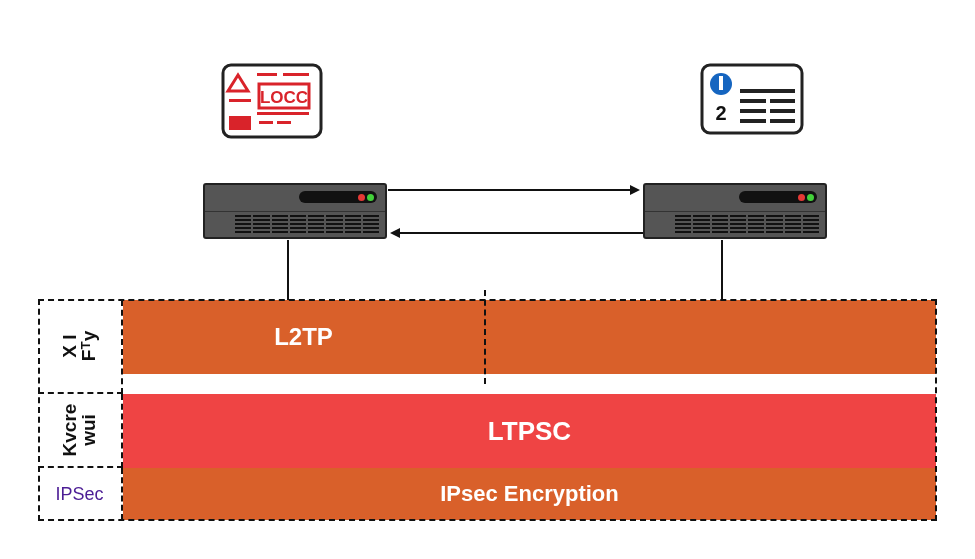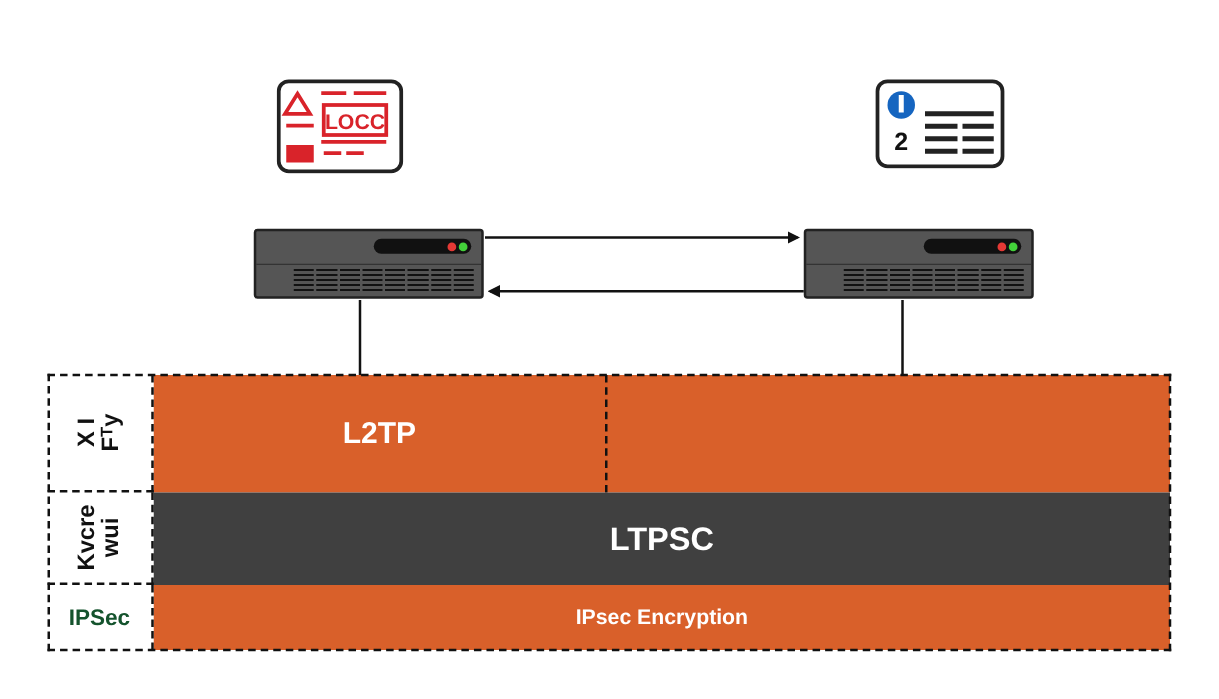--- a/index.html
+++ b/index.html
@@ -88,41 +88,41 @@
     <marker id="ah" markerWidth="10" markerHeight="10" refX="8" refY="5" orient="auto" markerUnits="userSpaceOnUse">
       <path d="M0,0 L10,5 L0,10 z" fill="#111"></path>
     </marker>
   </defs>
   <line x1="388" y1="190" x2="638" y2="190" stroke="#111" stroke-width="2" marker-end="url(#ah)"></line>
   <line x1="643" y1="233" x2="392" y2="233" stroke="#111" stroke-width="2" marker-end="url(#ah)"></line>
   <line x1="288" y1="240" x2="288" y2="330" stroke="#111" stroke-width="2" marker-end="url(#ah)"></line>
   <line x1="722" y1="240" x2="722" y2="330" stroke="#111" stroke-width="2" marker-end="url(#ah)"></line>
 </svg>
 
-<div class="band" style="top:300px;height:94px;background:#D9602A;justify-content:flex-start;gap:32px;">
+<div class="band" style="top:300px;height:74px;background:#D9602A;justify-content:flex-start;gap:32px;">
   <div style="width:363px;height:94px;display:flex;align-items:center;justify-content:center;border-right:2px dashed #111;box-sizing:border-box;font-size:24px;">
     <span>L2TP</span>
   </div>
 </div>
-<div class="band" style="top:394px;height:74px;background:#404040;font-size:26px;">
+<div class="band" style="top:394px;height:74px;background:#ef4444;font-size:26px;">
   <span>LTPSC</span>
 </div>
-<div class="band" style="top:468px;height:52px;background:#D9602A;font-size:17px;">
+<div class="band" style="top:468px;height:52px;background:#D9602A;font-size:22px;">
   <span>IPsec Encryption</span>
 </div>
 
 <div class="outer"></div>
 
 <div class="side-row" style="top:300px;height:94px;border-bottom:2px dashed #111;">
   <div class="vlabel">
       <div>X I</div>
       <div>Fᵀy</div>
     </div>
 </div>
 <div class="side-row" style="top:394px;height:74px;border-bottom:2px dashed #111;">
   <div class="vlabel">
       <div>Kvcre</div>
       <div>wui</div>
     </div>
 </div>
 <div class="side-row" style="top:468px;height:52px;">
-  <span style="font-weight:bold;font-size:18px;color:#14532d;">IPSec</span>
+  <span style="font-weight:normal;font-size:18px;color:#4c1d95;">IPSec</span>
 </div>
 
 </body></html>

